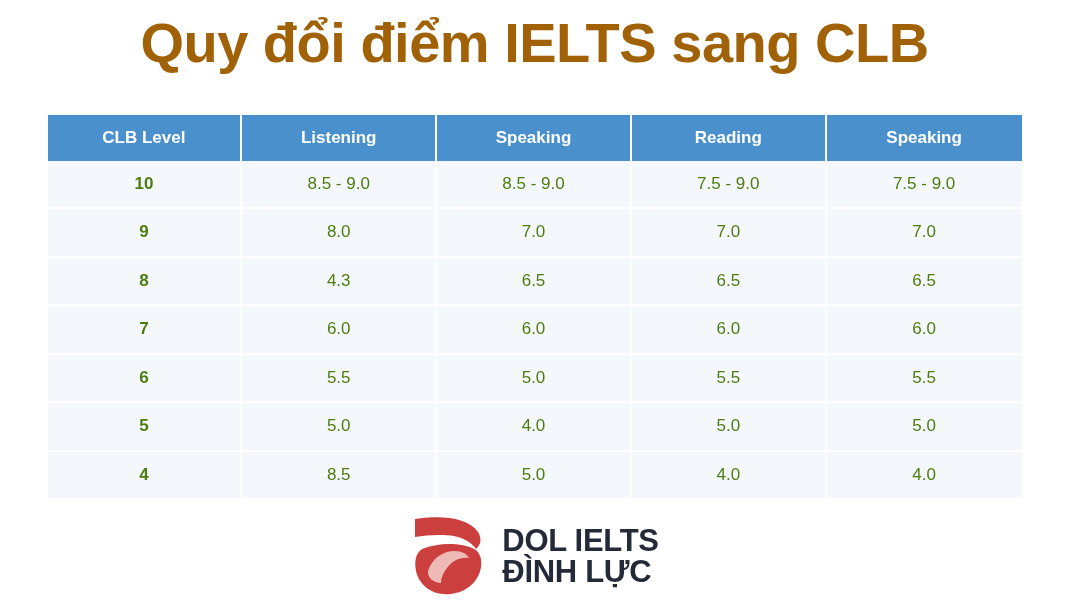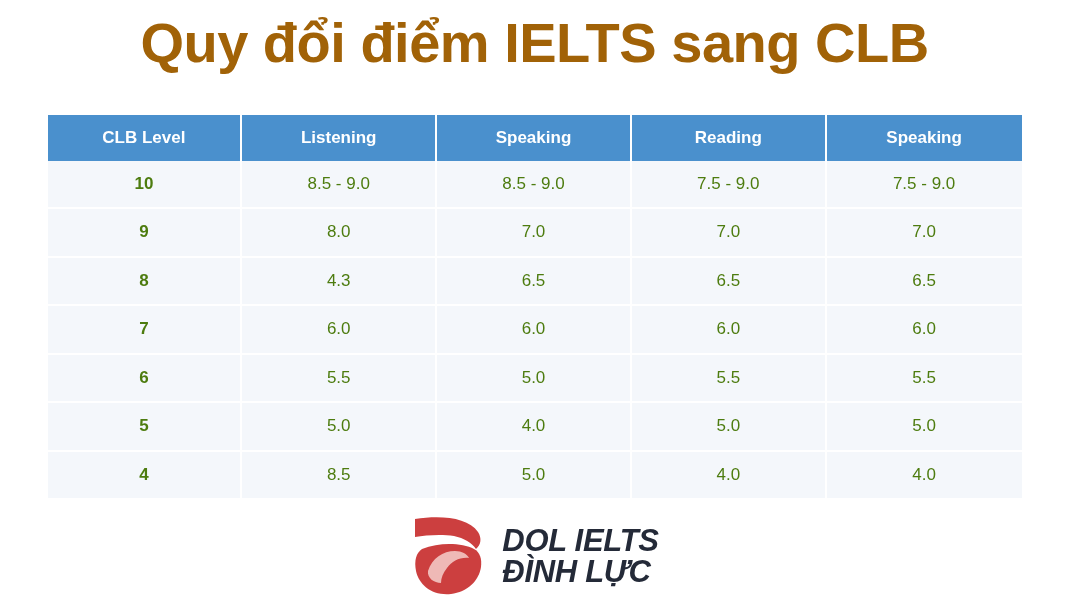--- a/index.html
+++ b/index.html
@@ -86,21 +86,20 @@
   }
 
   
   .logo {
     margin-top: 17px;
     display: flex;
     flex-direction: row;
     align-items: center;
     justify-content: center;
     gap: 14px;
-    font-style: italic;
   }
   .logo-mark {
     width: 78px;
     height: 82px;
     display: block;
     flex: 0 0 auto;
   }
   .logo-text {
     display: flex;
     flex-direction: column;

